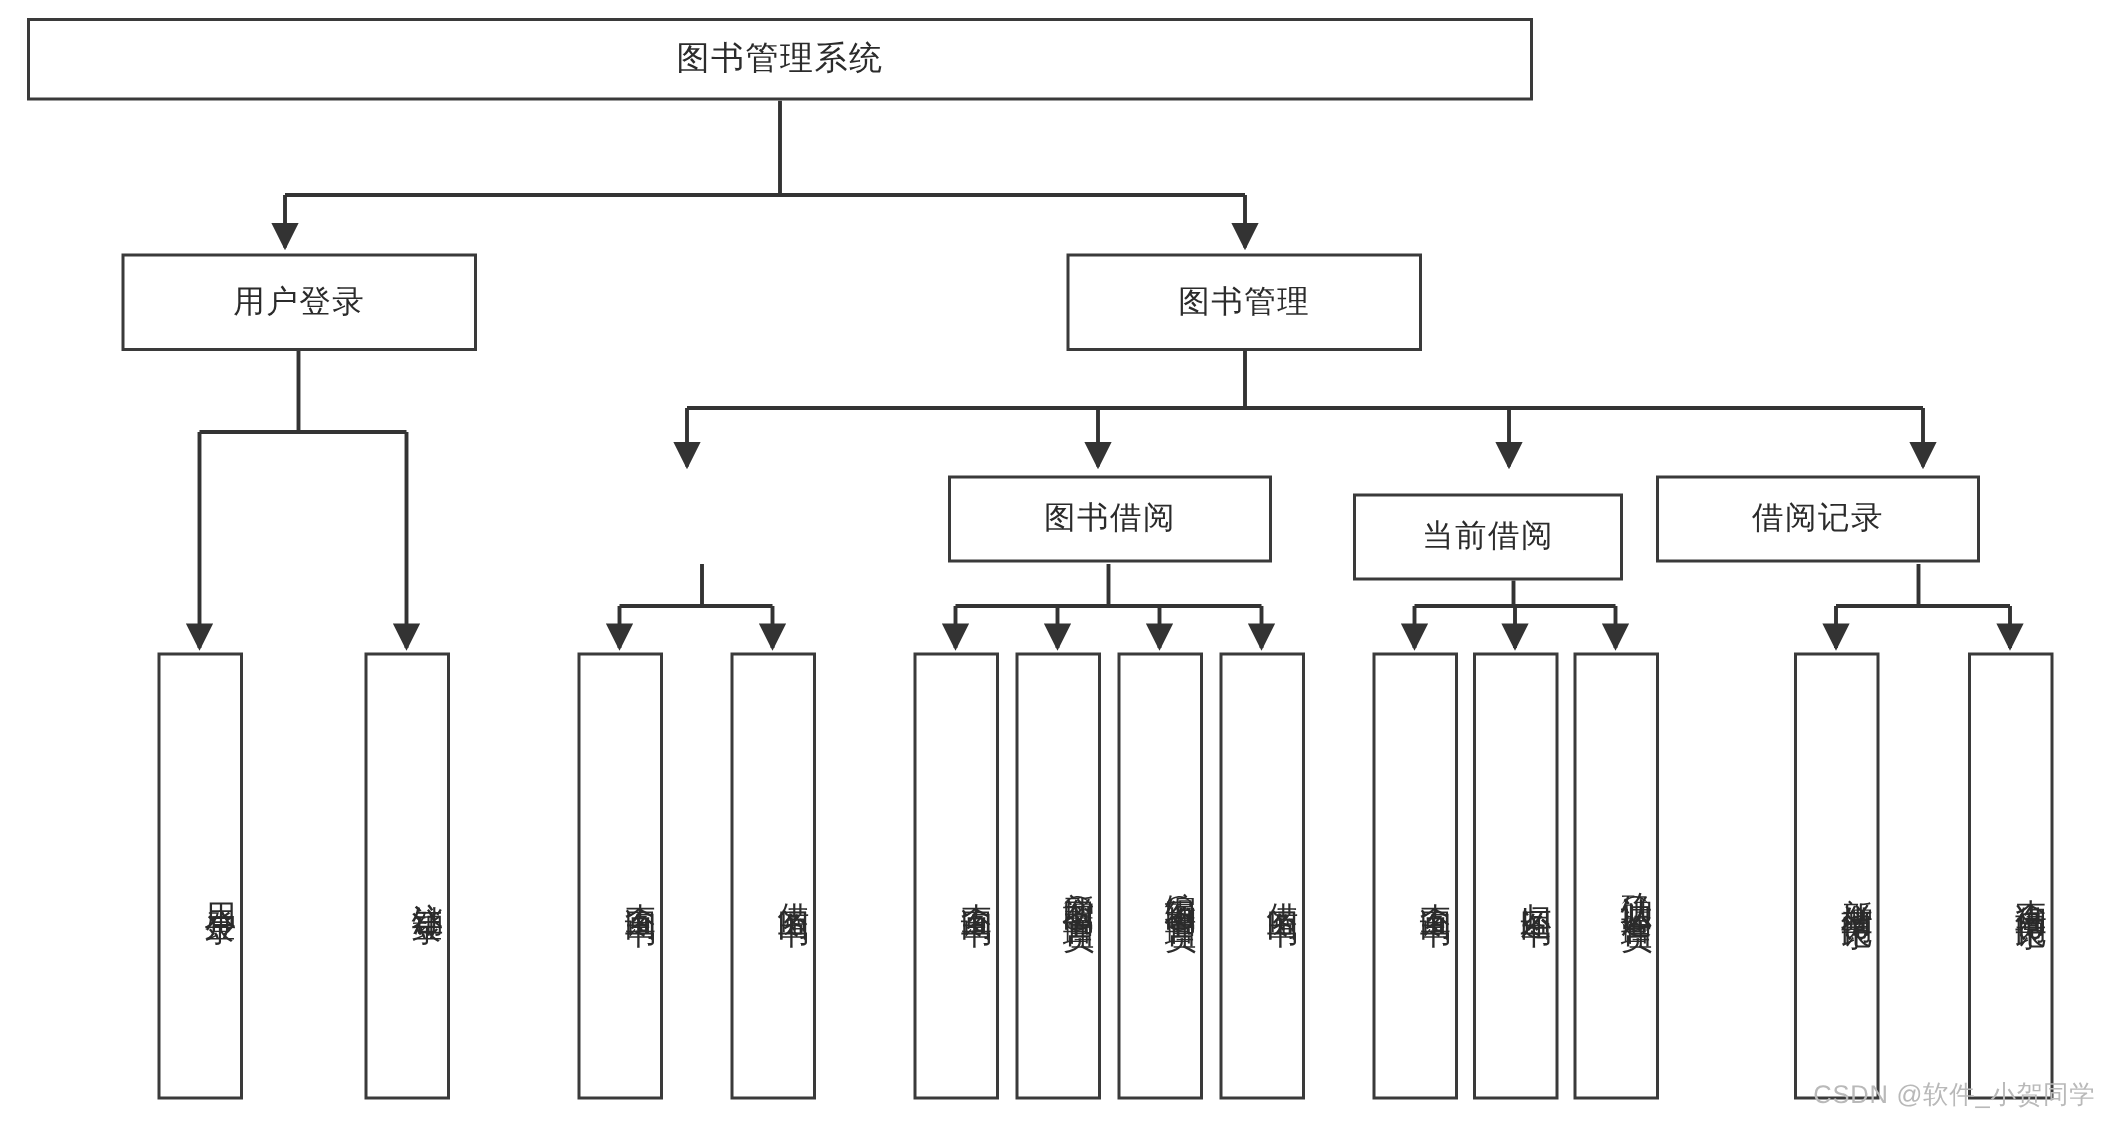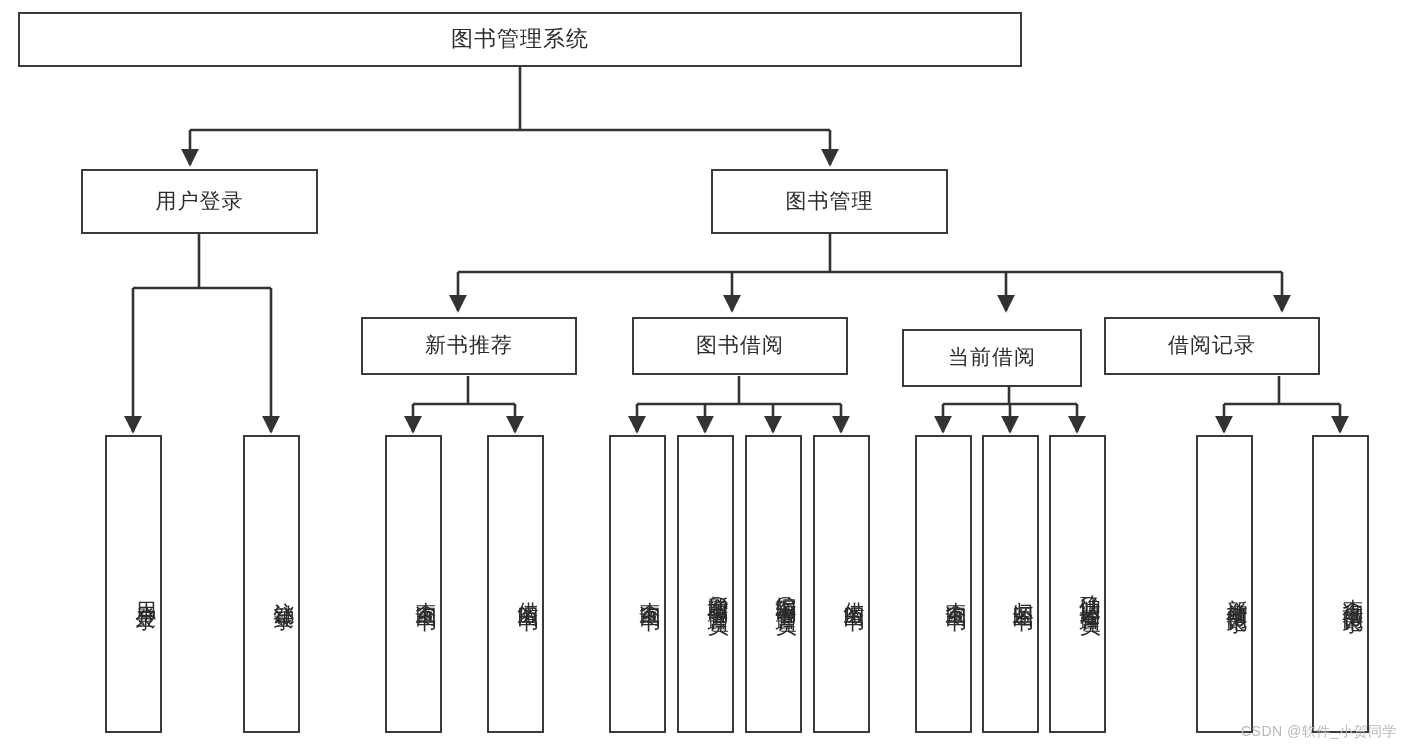--- a/index.html
+++ b/index.html
@@ -32,21 +32,20 @@
     border: 2px solid #3a3a3a;
     display: flex;
     align-items: center;
     justify-content: center;
     color: #2b2b2b;
   }
   .node.h {
     font-size: 21px;
     letter-spacing: 1px;
     line-height: 1.2;
-    font-family: Liberation Serif, serif;
   }
   .node.root {
     font-size: 22px;
   }
   .node.v {
     font-size: 21px;
     writing-mode: vertical-rl;
     text-orientation: upright;
     letter-spacing: 3px;
     align-items: flex-start;
@@ -56,21 +55,21 @@
   .node.v .vtext {
     writing-mode: vertical-rl;
     text-orientation: upright;
     white-space: nowrap;
     display: block;
   }
   .watermark {
     position: absolute;
     right: 8px;
     bottom: 6px;
-    font-size: 14px;
+    font-size: 17px;
     color: #b9b9b9;
     letter-spacing: 0.5px;
     white-space: nowrap;
     user-select: none;
   }
 </style>
 </head>
 <body>
 
 <div id="canvas">
@@ -132,23 +131,20 @@
     <span>图书管理系统</span>
   </div>
 
   <div class="node h" style="left:81px; top:169px; width:237px; height:65px;">
     <span>用户登录</span>
   </div>
   <div class="node h" style="left:711px; top:169px; width:237px; height:65px;">
     <span>图书管理</span>
   </div>
 
-  <div class="node h" style="left:361px; top:317px; width:216px; height:58px;">
-    <span>新书推荐</span>
-  </div>
   <div class="node h" style="left:632px; top:317px; width:216px; height:58px;justify-content:center;">
     <span>图书借阅</span>
   </div>
   <div class="node h" style="left:902px; top:329px; width:180px; height:58px;">
     <span>当前借阅</span>
   </div>
   <div class="node h" style="left:1104px; top:317px; width:216px; height:58px;">
     <span>借阅记录</span>
   </div>
 

